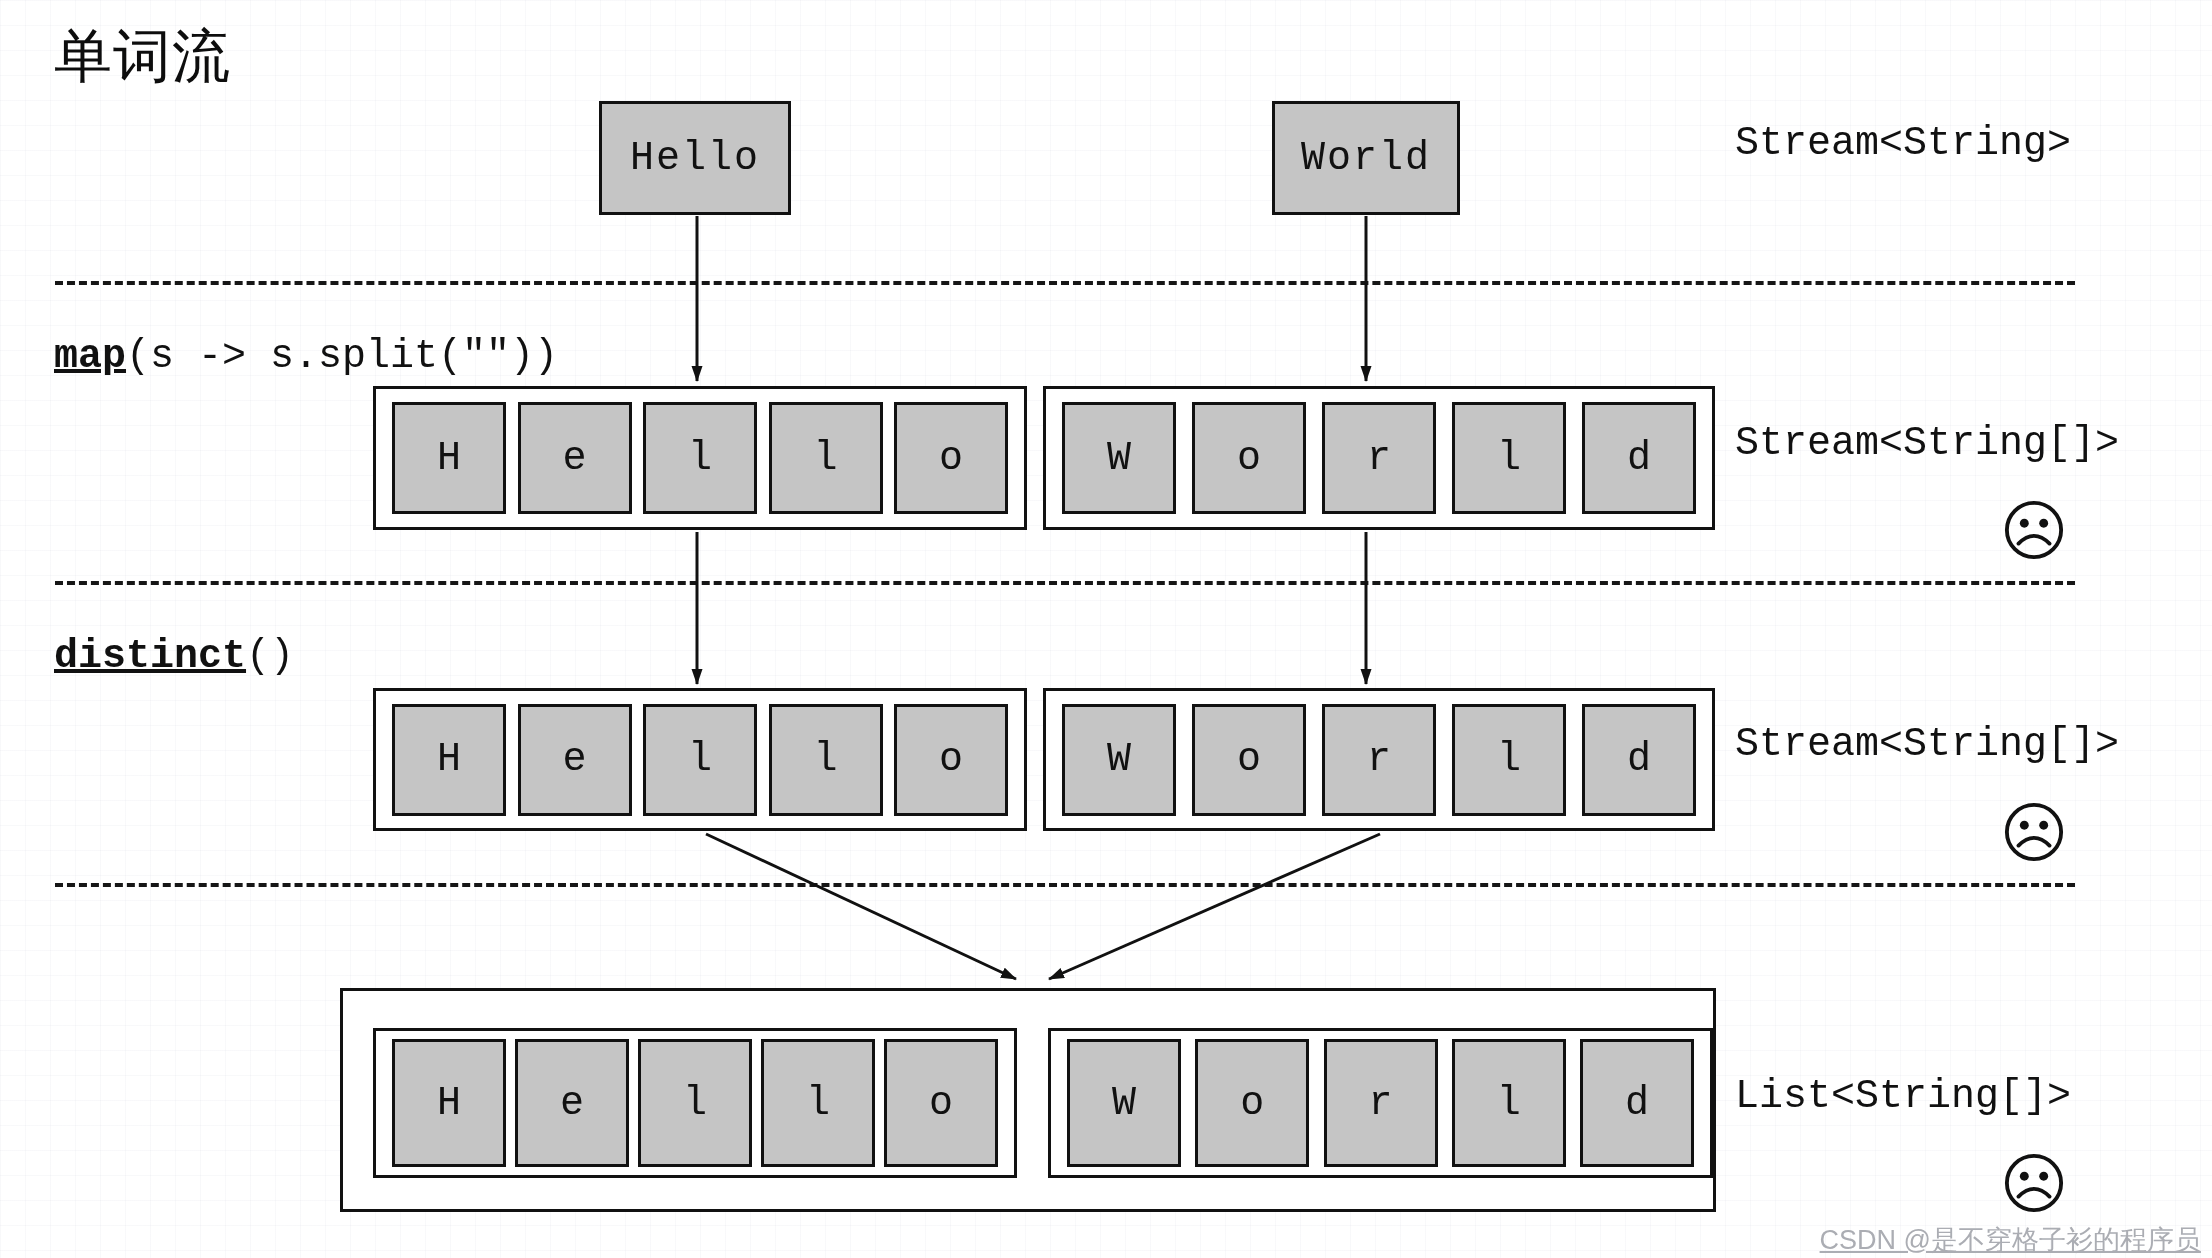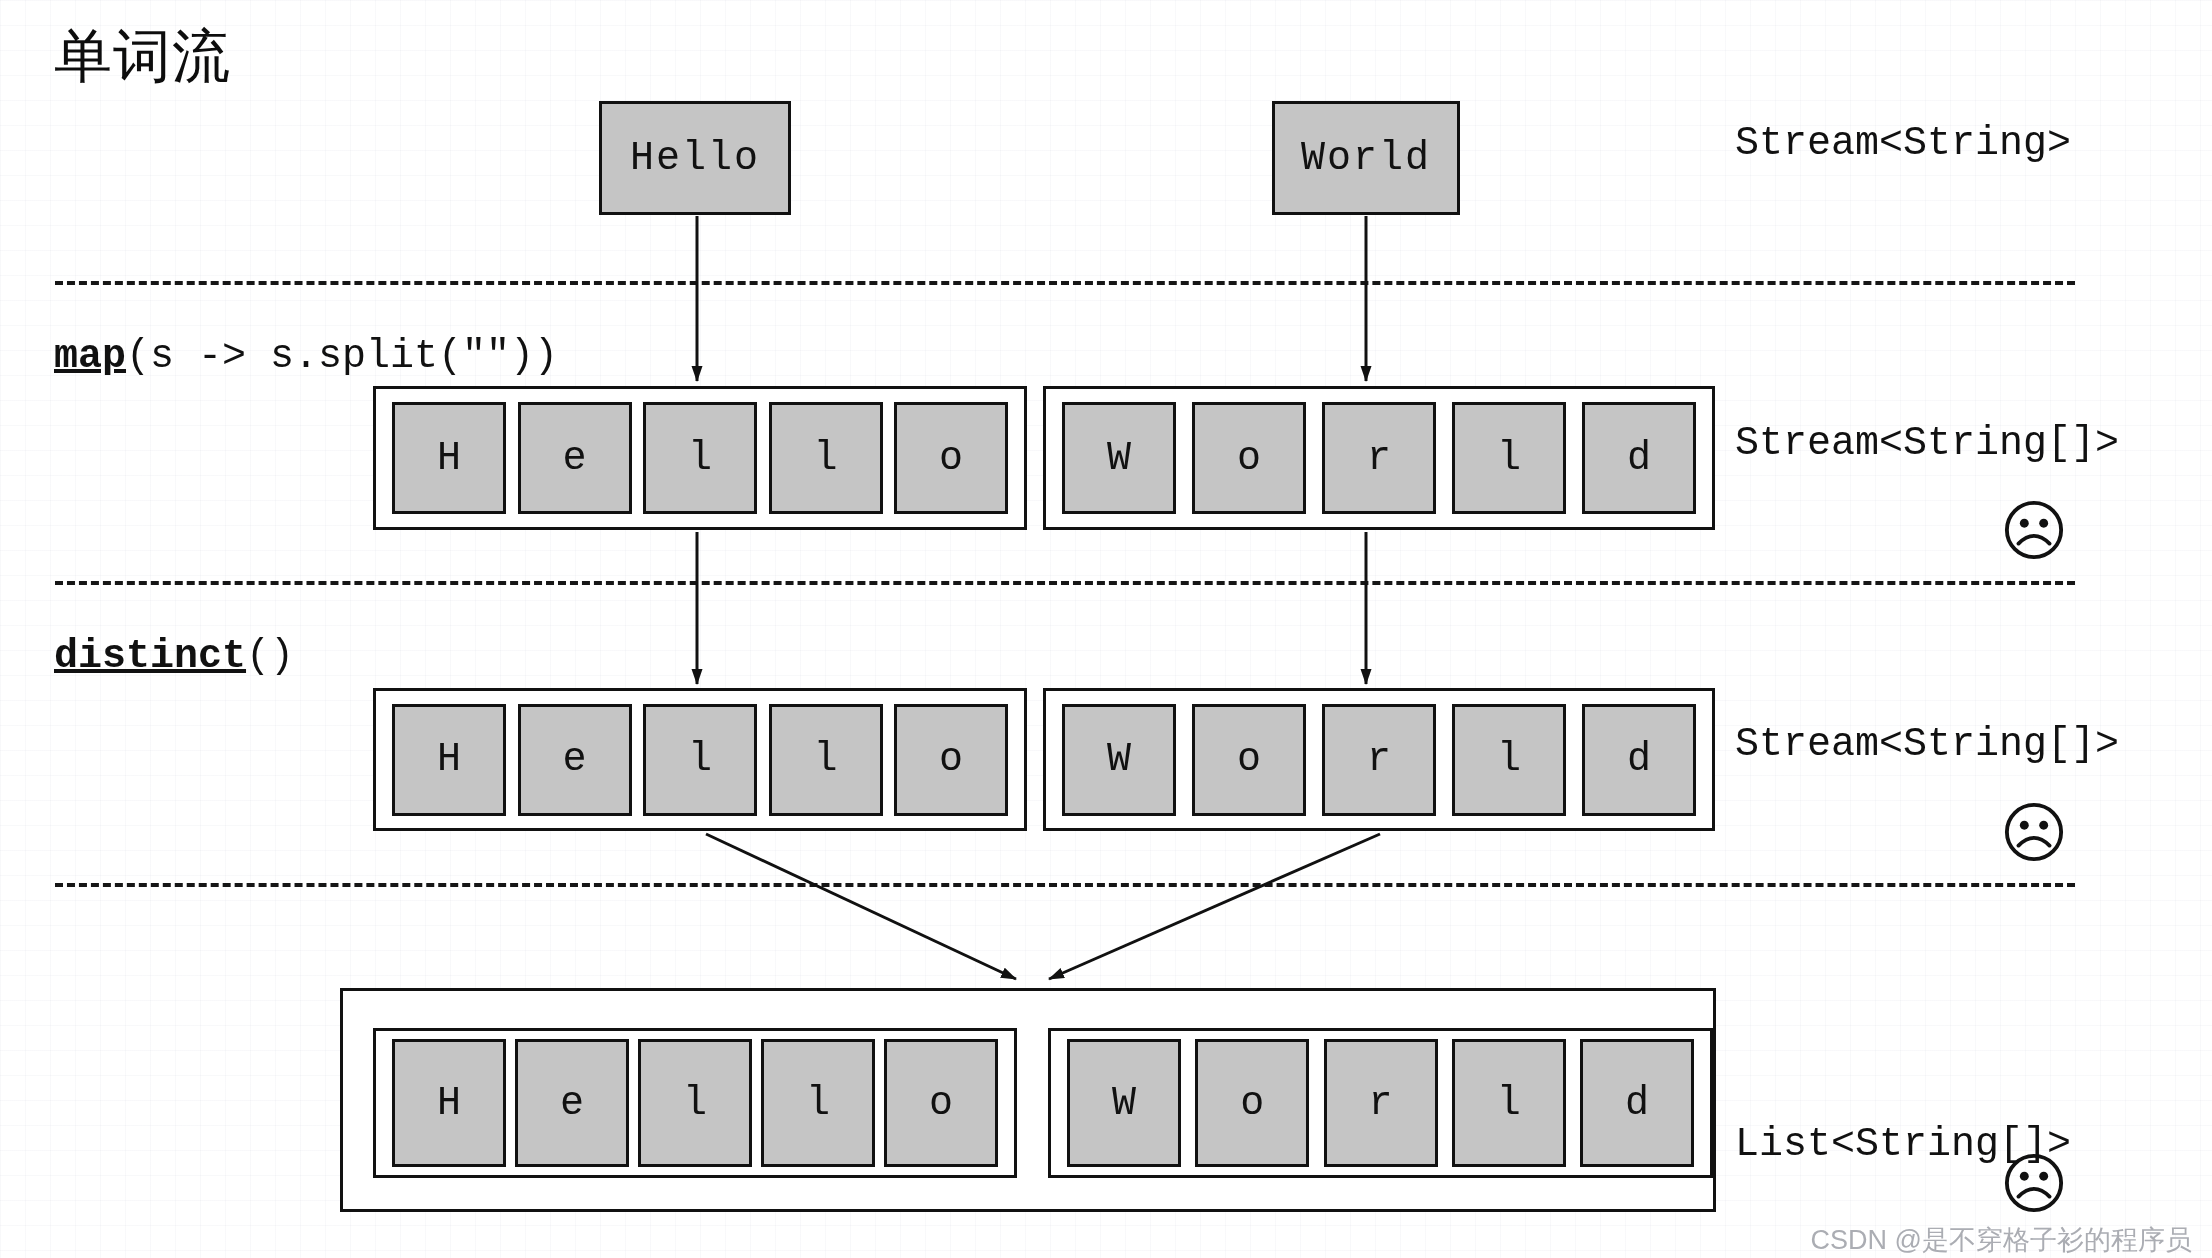--- a/index.html
+++ b/index.html
@@ -167,21 +167,21 @@
         <span>l</span>
       </div>
     <div class="cell big-cell">
         <span>d</span>
       </div>
   </div>
 
   <div class="abs typelabel" style="left:1735px;top:121px;">Stream&lt;String&gt;</div>
   <div class="abs typelabel" style="left:1735px;top:421px;">Stream&lt;String[]&gt;</div>
   <div class="abs typelabel" style="left:1735px;top:722px;">Stream&lt;String[]&gt;</div>
-  <div class="abs typelabel" style="left:1735px;top:1122px;">List&lt;String[]&gt;</div>
+  <div class="abs typelabel" style="left:1735px;top:1074px;">List&lt;String[]&gt;</div>
 
   <svg class="abs face" style="left:2003px;top:499px;" width="62" height="62" viewBox="0 0 64 64">
     <circle cx="32" cy="32" r="28" fill="none" stroke="#111" stroke-width="4"></circle>
     <circle cx="22" cy="25" r="4.6" fill="#111"></circle>
     <circle cx="42" cy="25" r="4.6" fill="#111"></circle>
     <path d="M16 46 Q32 30 48 46" fill="none" stroke="#111" stroke-width="4" stroke-linecap="round"></path>
   </svg>
   <svg class="abs face" style="left:2003px;top:801px;" width="62" height="62" viewBox="0 0 64 64">
     <circle cx="32" cy="32" r="28" fill="none" stroke="#111" stroke-width="4"></circle>
     <circle cx="22" cy="25" r="4.6" fill="#111"></circle>
@@ -202,15 +202,15 @@
       </marker>
     </defs>
     <line x1="697" y1="216" x2="697" y2="381" stroke="#111" stroke-width="3" marker-end="url(#ah)"></line>
     <line x1="1366" y1="216" x2="1366" y2="381" stroke="#111" stroke-width="3" marker-end="url(#ah)"></line>
     <line x1="697" y1="532" x2="697" y2="684" stroke="#111" stroke-width="3" marker-end="url(#ah)"></line>
     <line x1="1366" y1="532" x2="1366" y2="684" stroke="#111" stroke-width="3" marker-end="url(#ah)"></line>
     <line x1="706" y1="834" x2="1016" y2="979" stroke="#111" stroke-width="3" marker-end="url(#ah)"></line>
     <line x1="1380" y1="834" x2="1049" y2="979" stroke="#111" stroke-width="3" marker-end="url(#ah)"></line>
   </svg>
 
-  <div class="abs watermark" style="right:20px;top:1222px;">CSDN @是不穿格子衫的程序员</div>
+  <div class="abs watermark" style="right:11px;top:1222px;text-decoration:underline;">CSDN @是不穿格子衫的程序员</div>
 
 </div>
 
 </body></html>

